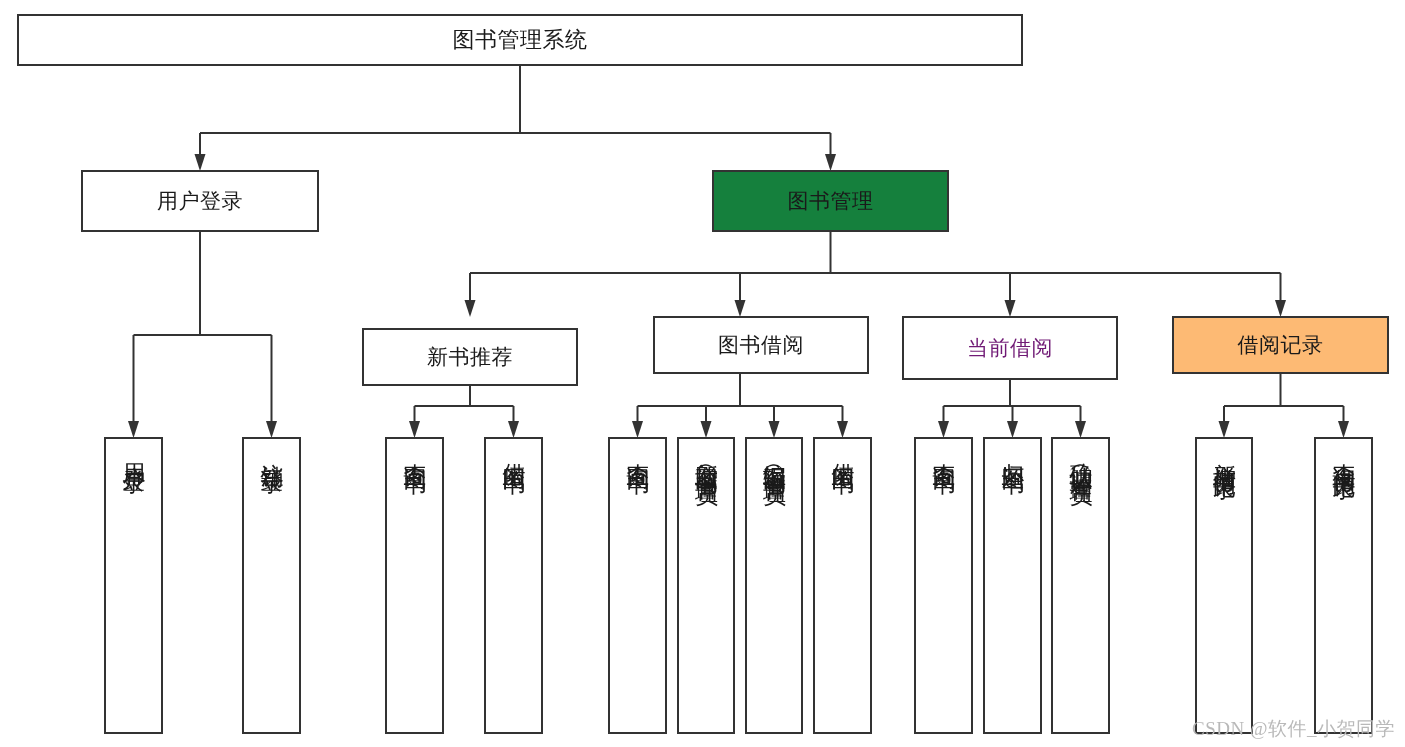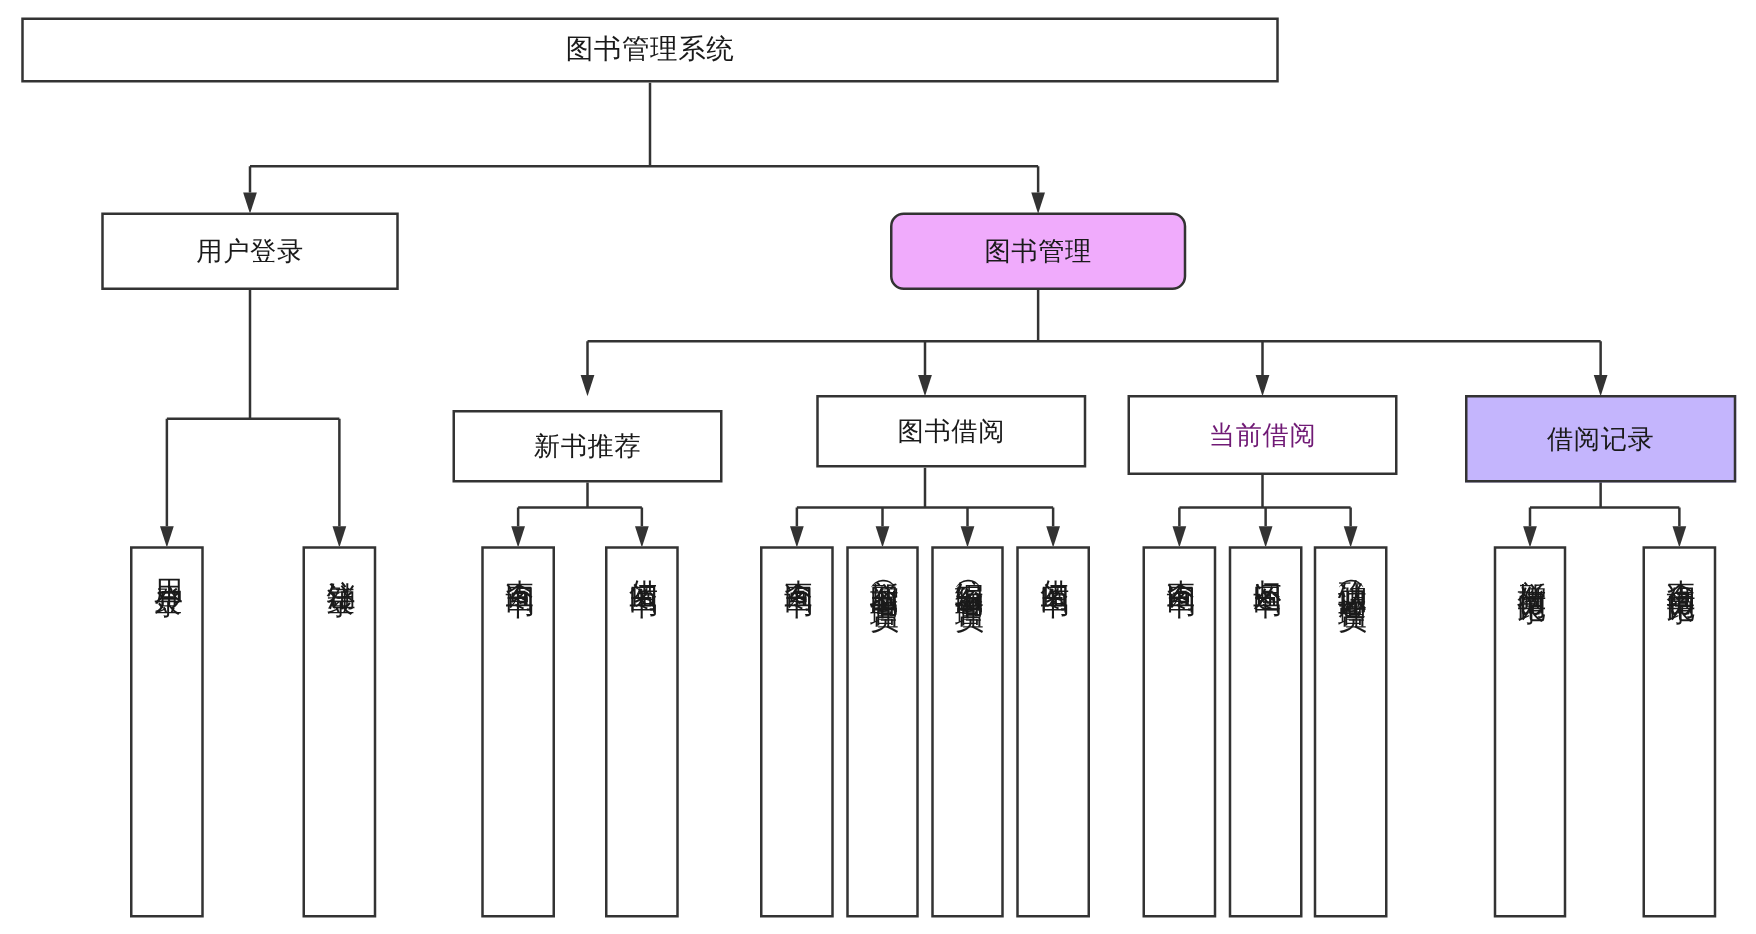--- a/index.html
+++ b/index.html
@@ -10,20 +10,21 @@
   }
   body {
     font-family: "DejaVu Sans", "Liberation Sans", sans-serif;
   }
   #diagram-root {
     position: relative;
     width: 1405px;
     height: 747px;
     background: #ffffff;
     overflow: hidden;
+    font-family: Liberation Serif, serif;
   }
   #edge-layer {
     position: absolute;
     left: 0;
     top: 0;
     width: 1405px;
     height: 747px;
     pointer-events: none;
   }
   .node {
@@ -128,33 +129,33 @@
       <line x1="1343.5" y1="406" x2="1343.5" y2="421" stroke="#333333" stroke-width="2"></line>
       <polygon points="1338,421 1349,421 1343.5,438" fill="#333333"></polygon>
     </svg>
   <div id="node-layer">
       <div class="node horizontal root" style="left: 17px; top: 14px; width: 1006px; height: 52px; border-color: rgb(51, 51, 51); background: rgb(255, 255, 255); color: rgb(26, 26, 26);">
         <span class="node-label">图书管理系统</span>
       </div>
       <div class="node horizontal" style="left: 81px; top: 170px; width: 238px; height: 62px; border-color: rgb(51, 51, 51); background: rgb(255, 255, 255); color: rgb(26, 26, 26);">
         <span class="node-label">用户登录</span>
       </div>
-      <div class="node horizontal" style="left: 712px; top: 170px; width: 237px; height: 62px; border-color: rgb(51, 51, 51); background: #f0abfc; color: rgb(26, 26, 26); border-radius: 11px;">
+      <div class="node horizontal" style="left: 712px; top: 170px; width: 237px; height: 62px; border-color: rgb(51, 51, 51); background: #15803d; color: rgb(26, 26, 26);">
         <span class="node-label">图书管理</span>
       </div>
       <div class="node horizontal" style="left: 362px; top: 328px; width: 216px; height: 58px; border-color: rgb(51, 51, 51); background: rgb(255, 255, 255); color: rgb(26, 26, 26);">
         <span class="node-label">新书推荐</span>
       </div>
       <div class="node horizontal" style="left: 632px; top: 316px; width: 216px; height: 58px; border-color: rgb(51, 51, 51); background: rgb(255, 255, 255); color: rgb(26, 26, 26); margin-left: 21px;">
         <span class="node-label">图书借阅</span>
       </div>
       <div class="node horizontal" style="left: 902px; top: 316px; width: 216px; height: 64px; border-color: rgb(51, 51, 51); background: rgb(255, 255, 255); color: #701a75;">
         <span class="node-label">当前借阅</span>
       </div>
-      <div class="node horizontal" style="left: 1172px; top: 316px; width: 217px; height: 70px; border-color: rgb(51, 51, 51); background: #c4b5fd; color: rgb(26, 26, 26);">
+      <div class="node horizontal" style="left: 1172px; top: 316px; width: 217px; height: 58px; border-color: rgb(51, 51, 51); background: #fdba74; color: rgb(26, 26, 26);">
         <span class="node-label">借阅记录</span>
       </div>
       <div class="node vertical" style="left: 104px; top: 437px; width: 59px; height: 297px; border-color: rgb(51, 51, 51); background: rgb(255, 255, 255); color: rgb(26, 26, 26);">
         <span class="node-label">用户登录</span>
       </div>
       <div class="node vertical" style="left: 242px; top: 437px; width: 59px; height: 297px; border-color: rgb(51, 51, 51); background: rgb(255, 255, 255); color: rgb(26, 26, 26);">
         <span class="node-label">注销登录</span>
       </div>
       <div class="node vertical" style="left: 385px; top: 437px; width: 59px; height: 297px; border-color: rgb(51, 51, 51); background: rgb(255, 255, 255); color: rgb(26, 26, 26);">
         <span class="node-label">查询图书</span>
@@ -183,13 +184,14 @@
       <div class="node vertical" style="left: 1051px; top: 437px; width: 59px; height: 297px; border-color: rgb(51, 51, 51); background: rgb(255, 255, 255); color: rgb(26, 26, 26);">
         <span class="node-label">确认归还（管理员）</span>
       </div>
       <div class="node vertical" style="left: 1195px; top: 437px; width: 58px; height: 297px; border-color: rgb(51, 51, 51); background: rgb(255, 255, 255); color: rgb(26, 26, 26);">
         <span class="node-label">新增借阅记录</span>
       </div>
       <div class="node vertical" style="left: 1314px; top: 437px; width: 59px; height: 297px; border-color: rgb(51, 51, 51); background: rgb(255, 255, 255); color: rgb(26, 26, 26);">
         <span class="node-label">查询借阅记录</span>
       </div>
     </div>
+  <div class="watermark" style="left: 1192px; top: 716px; color: rgb(185, 185, 185);">CSDN @软件_小贺同学</div>
 </div>
 
 </body></html>

